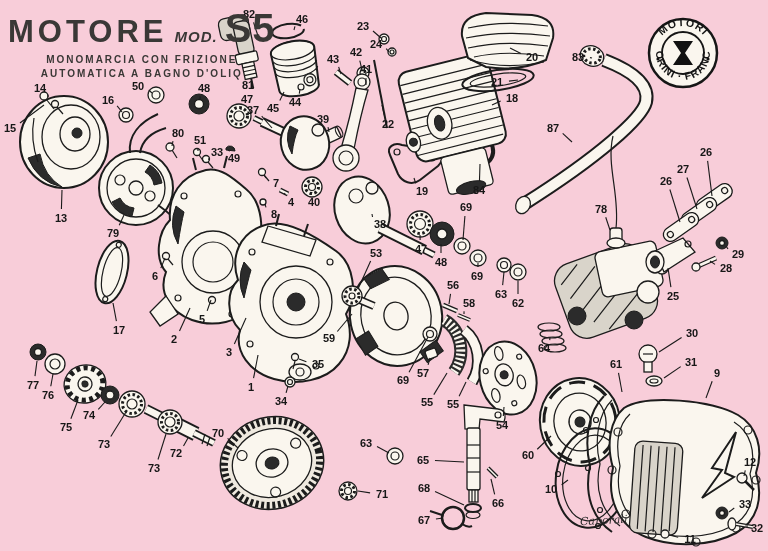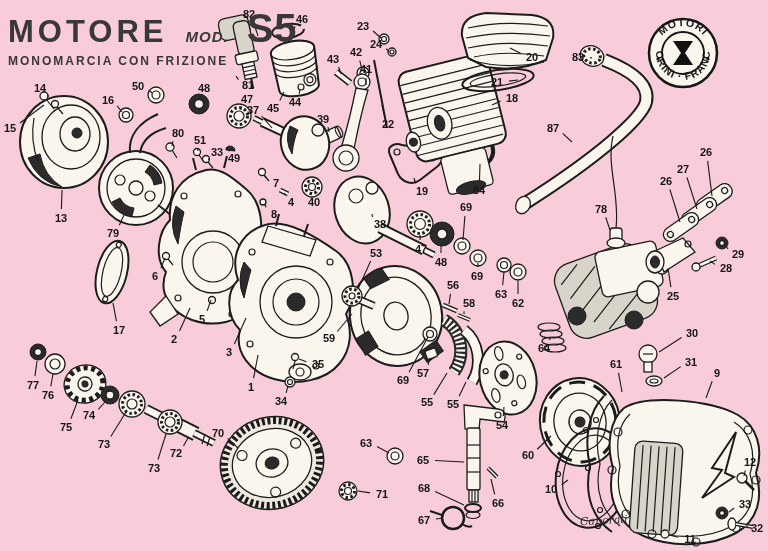--- a/index.html
+++ b/index.html
@@ -1,23 +1,23 @@
 <!DOCTYPE html>
 <html><head>
 <meta charset="utf-8">
 <style>
   html,body{margin:0;padding:0;}
   .stage{position:relative;width:768px;height:551px;background:#f8cdd9;overflow:hidden;
          font-family:"Liberation Sans",sans-serif;}
   .title-block{position:absolute;left:8px;top:6px;color:#383634;z-index:3;}
-  .t1{display:flex;align-items:baseline;gap:18px;font-weight:bold;color:#3a3836;}
+  .t1{display:flex;align-items:baseline;gap:7px;font-weight:bold;color:#3a3836;}
   .t1 .w1{font-size:31px;letter-spacing:4px;}
   .t1 .w2{font-size:15px;letter-spacing:1px;font-style:italic;}
   .t1 .w3{font-size:40px;letter-spacing:1px;}
-  .t2,.t3{font-size:12px;font-weight:bold;letter-spacing:2px;margin-top:3px;color:#3a3836;}
+  .t2,.t3{font-size:10px;font-weight:bold;letter-spacing:2px;margin-top:3px;color:#3a3836;text-align:center;}
   .logo{position:absolute;left:634px;top:4px;width:98px;height:98px;z-index:3;}
   .logoTxt{font:bold 10.5px "Liberation Sans",sans-serif;fill:#141414;letter-spacing:1px;}
   .signature{position:absolute;left:580px;top:514px;font:italic 11px "DejaVu Serif",serif;
              color:#2b2b2b;transform:rotate(-3deg);z-index:3;}
   svg.diagram{position:absolute;left:0;top:0;z-index:2;}
   .ol{fill:#faf6ee;stroke:#1c1c1c;stroke-width:2;}
   .ol1{fill:#faf6ee;stroke:#1c1c1c;stroke-width:1.3;}
   .ln{fill:none;stroke:#1c1c1c;stroke-width:1.2;}
   .ln2{fill:none;stroke:#1c1c1c;stroke-width:2;}
   .dk{fill:#2b2b2b;stroke:#1c1c1c;stroke-width:1;}
@@ -32,20 +32,21 @@
 
 <div class="stage">
 
   <div class="title-block">
     <div class="t1">
       <span class="w1">MOTORE</span>
       <span class="w2">MOD.</span>
       <span class="w3">S5</span>
     </div>
     <div class="t2">MONOMARCIA CON FRIZIONE</div>
+    <div class="t3">AUTOMATICA A BAGNO D'OLIO</div>
   </div>
 
   <svg class="logo" viewBox="0 0 98 98">
     <circle cx="49" cy="49" r="34" fill="#faf6ee" stroke="#161616" stroke-width="2.5"></circle>
     <circle cx="49" cy="49" r="21" fill="none" stroke="#161616" stroke-width="1.8"></circle>
     <defs>
       <path id="arcTop" d="M 22,49 A 27,27 0 0 1 76,49"></path>
       <path id="arcBot" d="M 22,49 A 27,27 0 0 0 76,49"></path>
     </defs>
     <text class="logoTxt">

